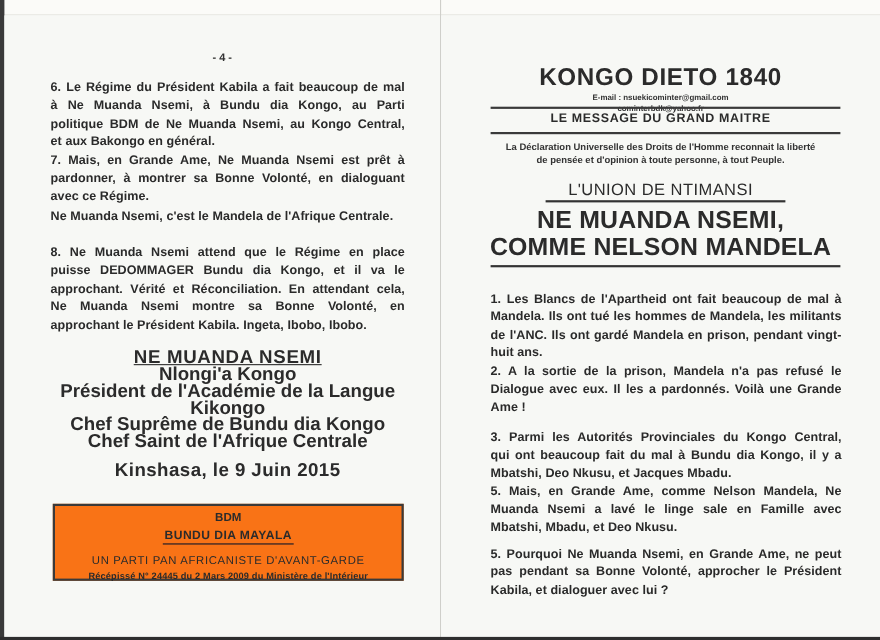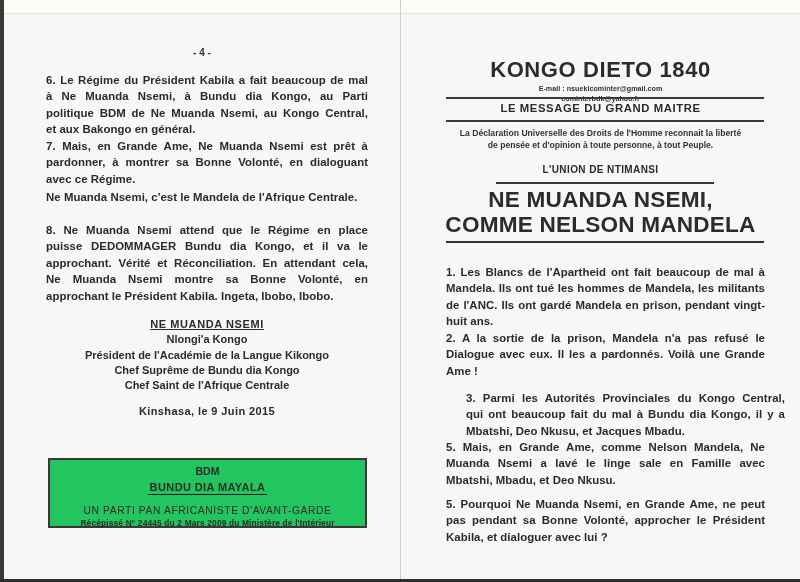--- a/index.html
+++ b/index.html
@@ -50,29 +50,29 @@
       position: absolute; font-size: 11.4px; font-weight: bold;
       line-height: 16.4px; text-align: justify; color: #2a2a2a;
       letter-spacing: 0.05px;
     }
     .left-col { left: 42px; width: 322px; }
     .para .line { display: block; text-align: justify; text-align-last: justify; }
     .para .line.last { text-align-last: left; }
 
     .sig-block {
       position: absolute; left: 40px; width: 326px; top: 303px;
-      text-align: center; font-size: 11px; font-weight: bold;
+      text-align: center; font-size: 17px; font-weight: bold;
       line-height: 15.3px; color: #2b2b2b;
     }
     .sig-name { text-decoration: underline; letter-spacing: 0.6px; }
     .sig-place { margin-top: 11px; letter-spacing: 0.4px; }
 
     .bdm-box {
       position: absolute; left: 44px; top: 444px; width: 319px; height: 70px;
-      border: 2px solid #3a3a3a; background: #22c55e;
+      border: 2px solid #3a3a3a; background: #f97316;
       text-align: center; color: #2b2b2b;
     }
     .bdm-abbr { font-size: 10.5px; font-weight: bold; margin-top: 5px; }
     .bdm-full {
       display: inline-block; font-size: 11px; font-weight: bold;
       border-bottom: 1px solid #0f172a; padding: 0 2px 1px; letter-spacing: 0.4px;
     }
     .bdm-tagline { font-size: 10.3px; margin-top: 10px; letter-spacing: 0.6px; }
     .bdm-receipt { font-size: 8.4px; font-weight: bold; margin-top: 2px; letter-spacing: 0.15px; }
 
@@ -92,21 +92,21 @@
     .message-title {
       position: absolute; left: 0; width: 399px; top: 88px;
       text-align: center; font-size: 11.3px; font-weight: bold; letter-spacing: 0.6px; color: #2b2b2b;
     }
     .declaration {
       position: absolute; left: 0; width: 399px; top: 113px;
       text-align: center; font-size: 8.6px; font-weight: bold; line-height: 12px; color: #333;
     }
     .union-title {
       position: absolute; left: 0; width: 399px; top: 150px;
-      text-align: center; font-size: 10px; font-weight: bold; color: #2b2b2b; letter-spacing: 0.4px;
+      text-align: center; font-size: 15px; font-weight: normal; color: #2b2b2b; letter-spacing: 0.4px;
     }
     .union-rule { position: absolute; left: 95px; width: 218px; top: 168px; height: 2px; background: #333; }
     .headline {
       position: absolute; left: 0; width: 399px; top: 173px;
       text-align: center; font-size: 22.6px; font-weight: bold; line-height: 25px; color: #2b2b2b;
       letter-spacing: 0.2px;
     }
     .headline-rule { position: absolute; left: 45px; width: 318px; top: 227px; height: 2px; background: #333; }
     .right-col { left: 45px; width: 319px; }
   </style>
@@ -193,21 +193,21 @@
       <span class="line">de l'ANC. Ils ont gardé Mandela en prison, pendant vingt-</span>
       <span class="line last">huit ans.</span>
     </div>
 
     <div class="para right-col" style="top:316px;">
       <span class="line">2. A la sortie de la prison, Mandela n'a pas refusé le</span>
       <span class="line">Dialogue avec eux. Il les a pardonnés. Voilà une Grande</span>
       <span class="line last">Ame !</span>
     </div>
 
-    <div class="para right-col" style="top:376px;margin-left:20px;">
+    <div class="para right-col" style="top:376px;">
       <span class="line">3. Parmi les Autorités Provinciales du Kongo Central,</span>
       <span class="line">qui ont beaucoup fait du mal à Bundu dia Kongo, il y a</span>
       <span class="line last">Mbatshi, Deo Nkusu, et Jacques Mbadu.</span>
     </div>
 
     <div class="para right-col" style="top:425px;">
       <span class="line">5. Mais, en Grande Ame, comme Nelson Mandela, Ne</span>
       <span class="line">Muanda Nsemi a lavé le linge sale en Famille avec</span>
       <span class="line last">Mbatshi, Mbadu, et Deo Nkusu.</span>
     </div>

